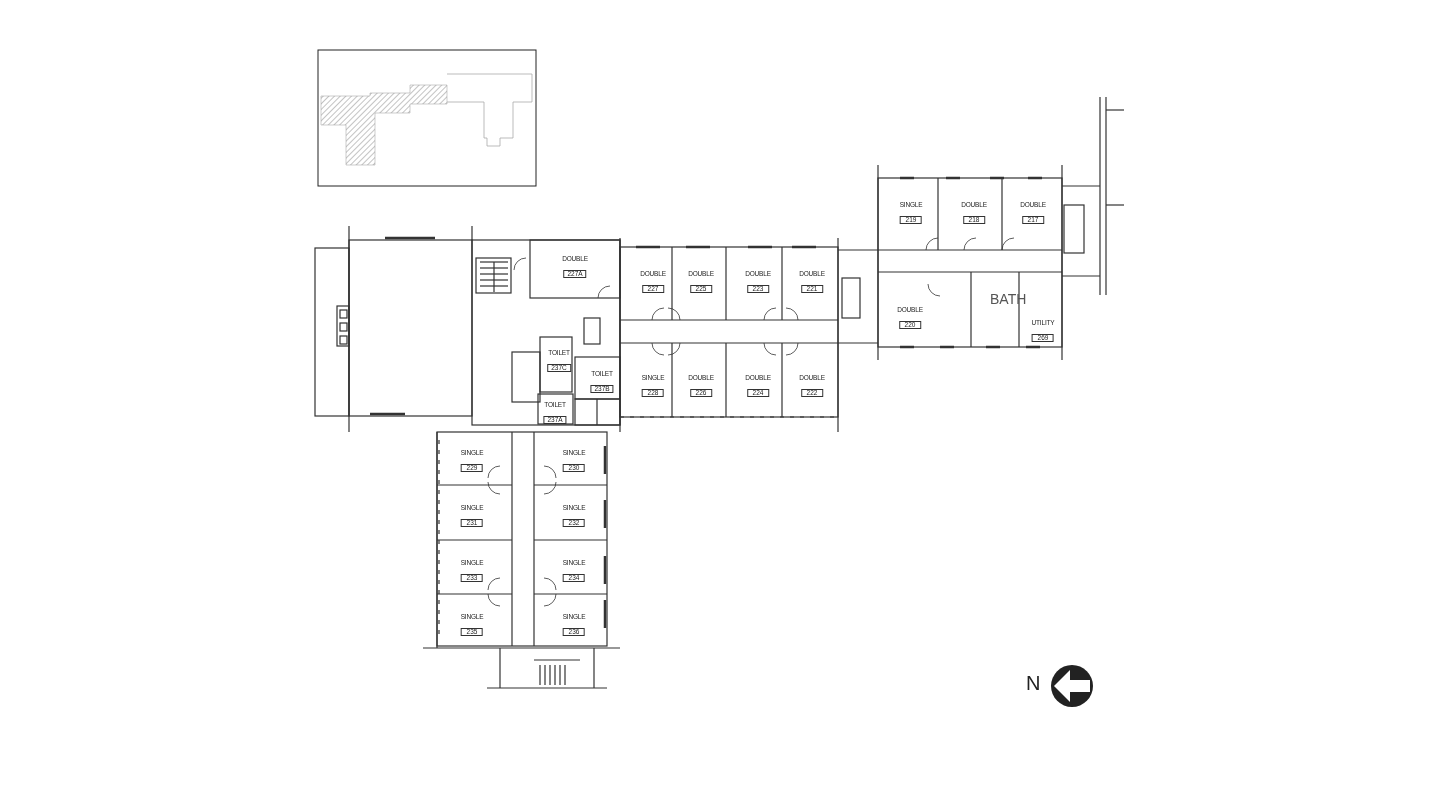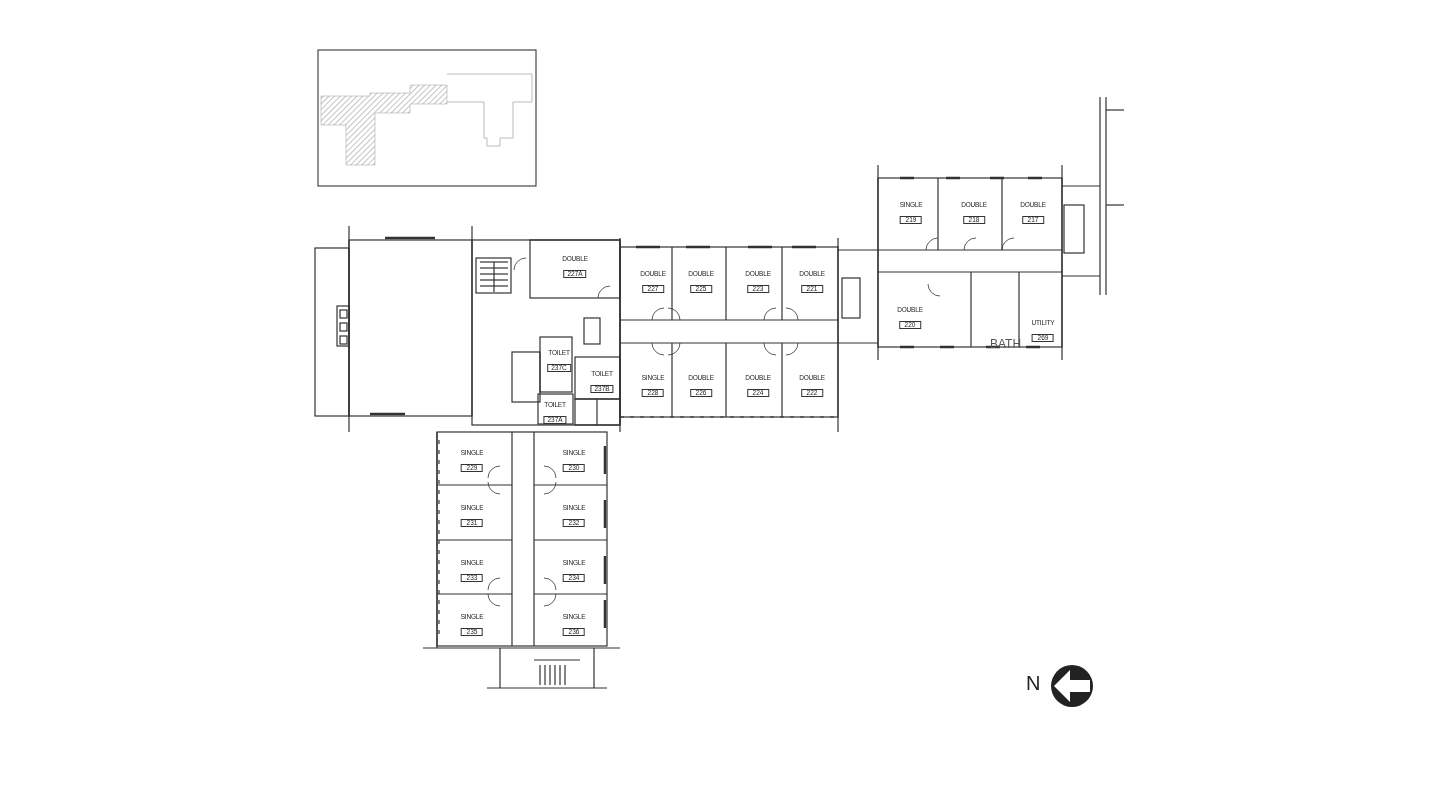--- a/index.html
+++ b/index.html
@@ -4,21 +4,21 @@
 <style>
   html, body { margin: 0; padding: 0; background: #ffffff; }
   body { width: 1440px; height: 810px; position: relative; overflow: hidden;
          font-family: "Liberation Sans", sans-serif; }
   #plan { position: absolute; left: 0; top: 0; width: 1440px; height: 810px; }
   .room-label { position: absolute; text-align: center; font-family: "Liberation Sans", sans-serif;
                 color: #222; line-height: 1; transform: translateX(-50%); }
   .room-type { font-size: 6.5px; letter-spacing: -0.2px; display: block; }
   .room-num { font-size: 6.5px; display: inline-block; border: 1px solid #333;
               padding: 0 3px; margin-top: 1px; min-width: 14px; }
-  .bath-label { position: absolute; font-size: 12px; color: #555; margin-top: 46px; }
+  .bath-label { position: absolute; font-size: 14px; color: #555; }
   .north { position: absolute; left: 1026px; top: 672px; font-size: 20px; color: #222; }
 </style>
 </head>
 <body>
 
 <svg id="plan" viewBox="0 0 1440 810" xmlns="http://www.w3.org/2000/svg">
   <defs>
     <pattern id="hatch" width="4" height="4" patternUnits="userSpaceOnUse" patternTransform="rotate(45)">
       <line x1="0" y1="0" x2="0" y2="4" stroke="#888" stroke-width="1"></line>
     </pattern>

